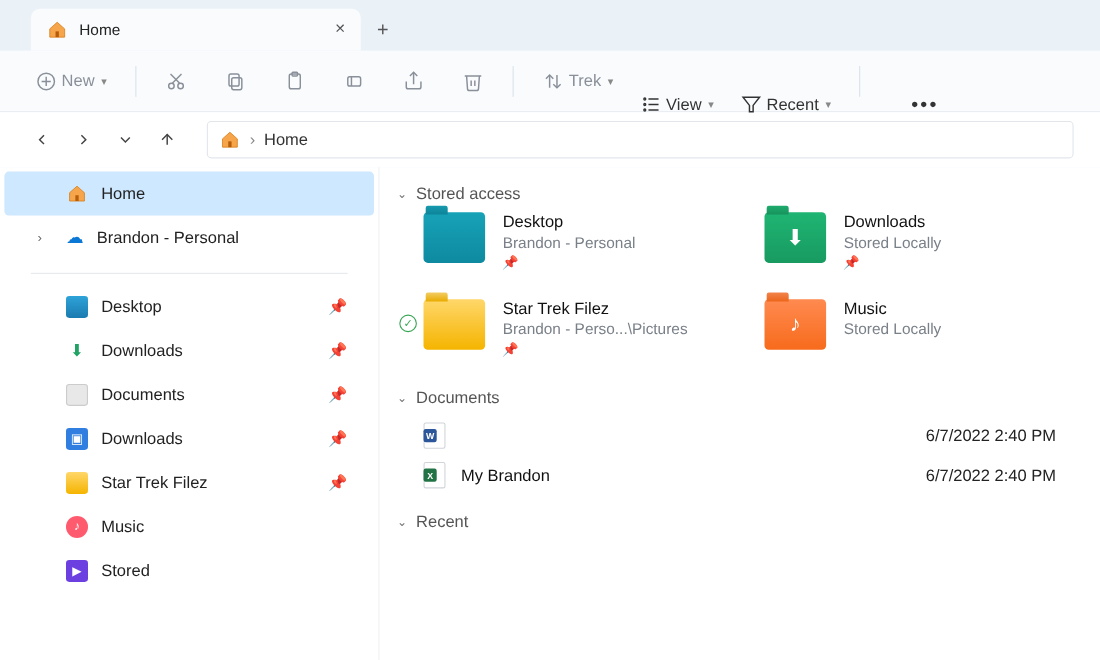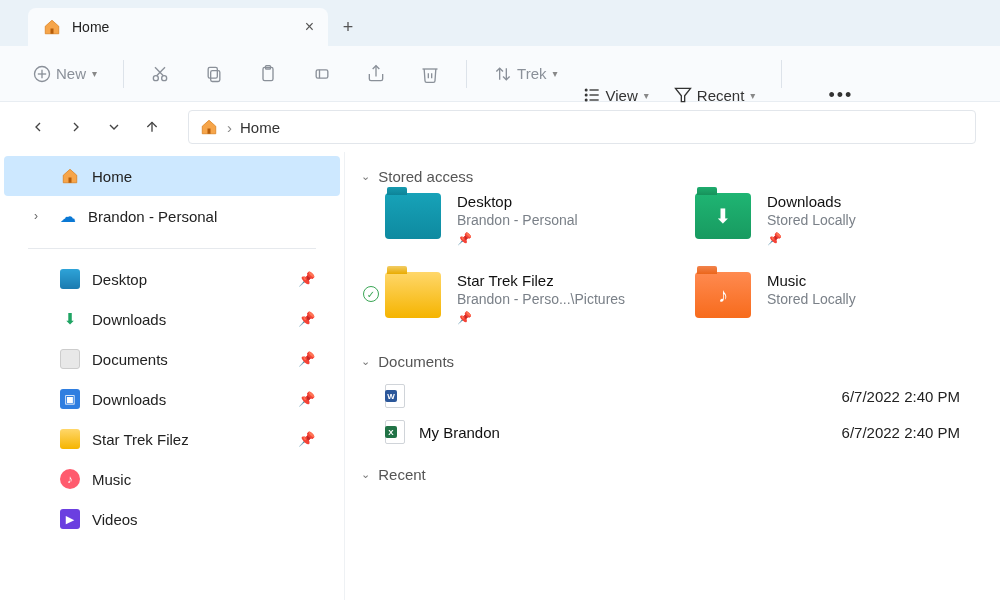--- a/index.html
+++ b/index.html
@@ -412,21 +412,21 @@
       <span class="side-icon folder"></span>
       <span>Star Trek Filez</span>
       <span class="pin-right">📌</span>
     </div>
     <div class="side-sub">
       <span class="side-icon music">♪</span>
       <span>Music</span>
     </div>
     <div class="side-sub">
       <span class="side-icon videos">▶</span>
-      <span>Videos</span>
+      <span>Stored</span>
     </div>
   </div>
 
   <div class="content">
 
     <div class="section-header">
       <span class="chev2">⌄</span>
       <span>Stored access</span>
     </div>
     <div class="qa-grid">

